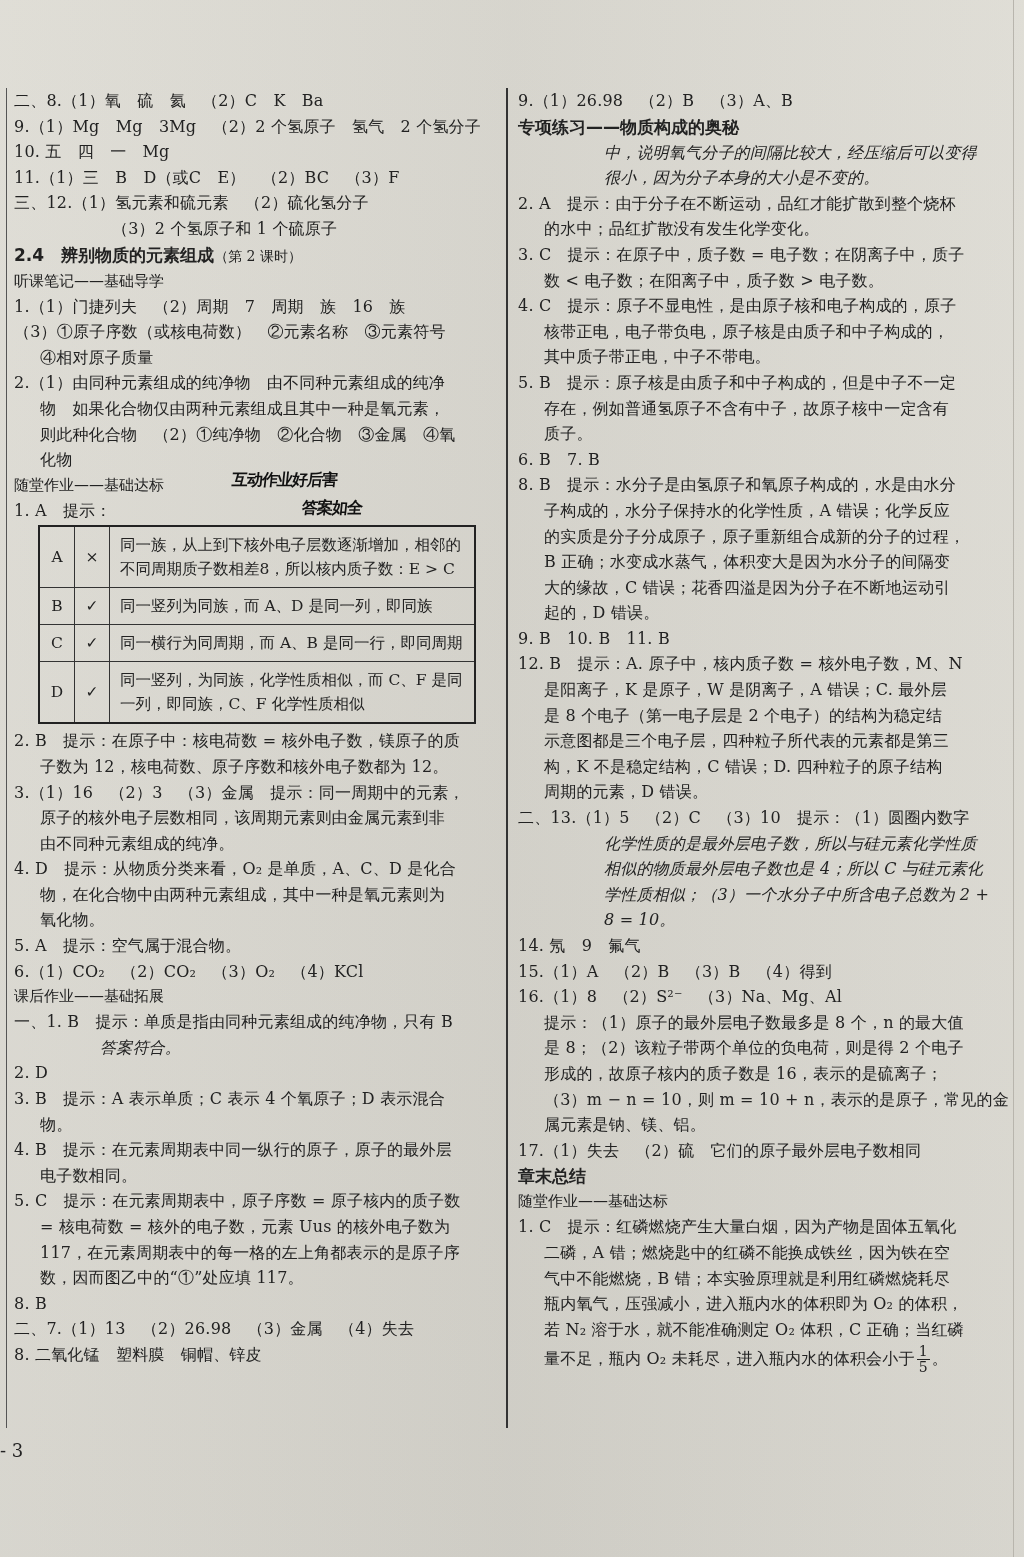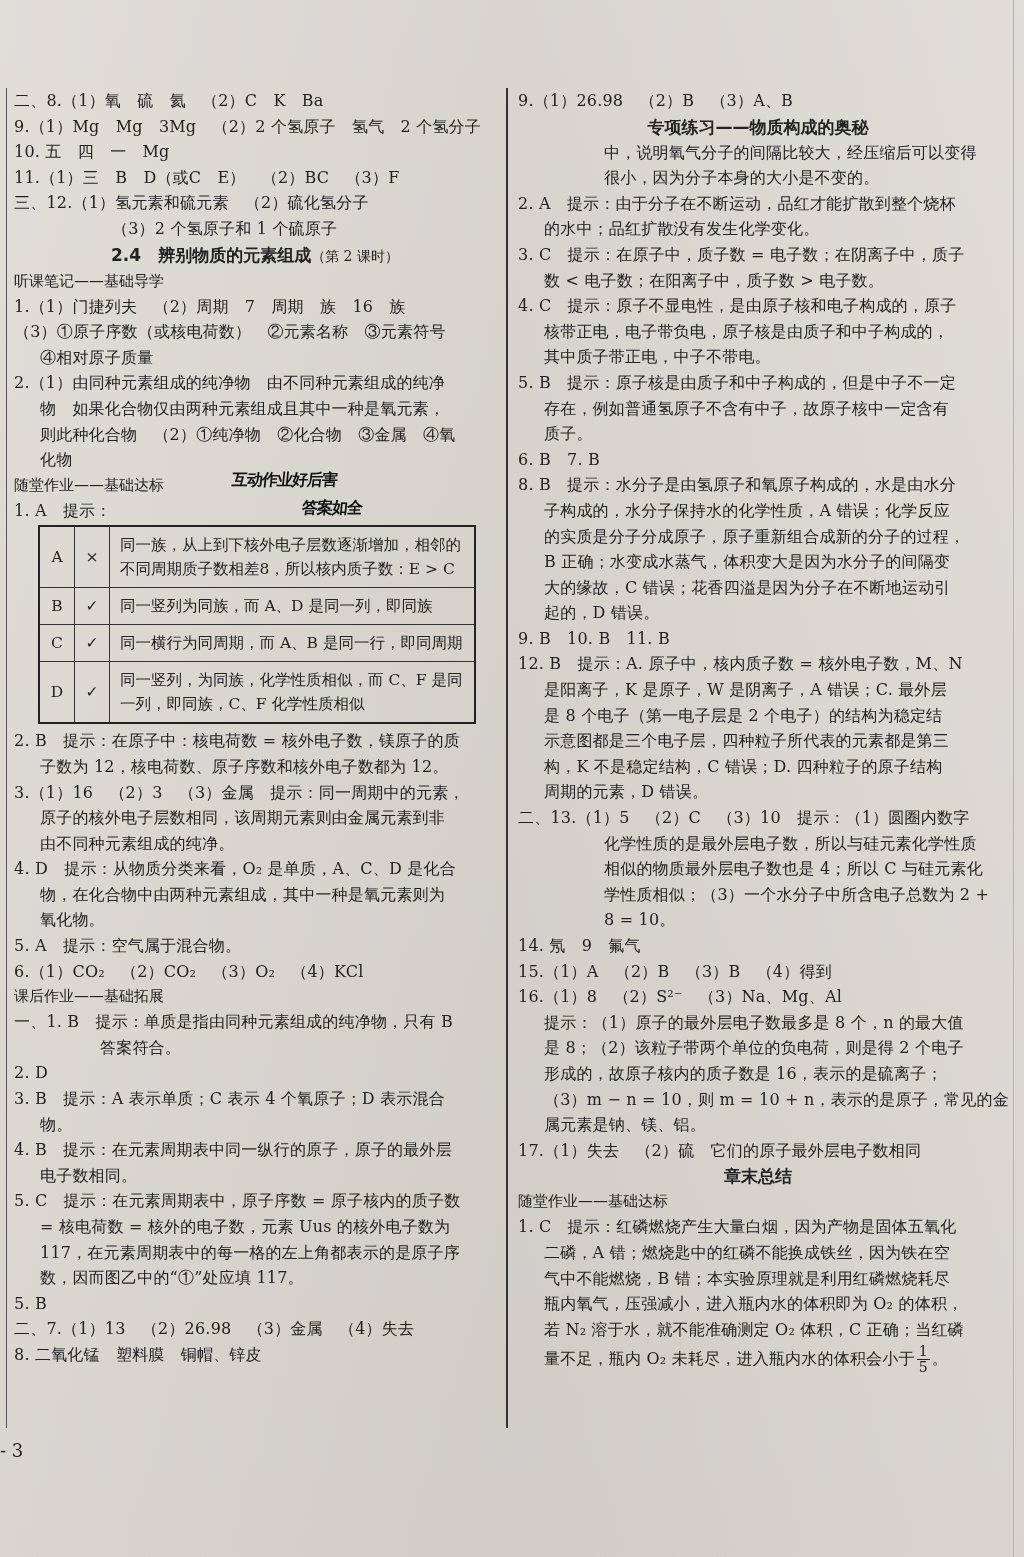--- a/index.html
+++ b/index.html
@@ -15,22 +15,22 @@
   }
   .page-left-rule { position:absolute; left:6px; top:88px; width:1px; height:1340px; background:#555; }
   .page-right-rule { position:absolute; right:10px; top:0; width:1px; height:1557px; background:#b8b5ad; }
   .col-divider { position:absolute; left:506px; top:88px; width:1.5px; height:1340px; background:#333; }
   .col { position:absolute; top:88px; font-size:16px; line-height:25.6px; }
   .col.left { left:14px; width:482px; }
   .col.right { left:518px; width:480px; }
   .line { white-space:pre; display:block; letter-spacing:0.2px; }
   .ind1 { padding-left:26px; }
   .ind2 { padding-left:98px; }
-  .ind3 { padding-left:86px; }
-  .section-title { display:block; text-align:center; font-family:"DejaVu Sans","Liberation Sans",sans-serif; font-weight:bold; font-size:17px; line-height:26px; }
+  .ind3 { padding-left:86px;font-style:italic; }
+  .section-title { display:block; font-family:"DejaVu Sans","Liberation Sans",sans-serif; font-weight:bold; font-size:17px; line-height:26px; }
   .section-title .sub { font-weight:normal; font-size:14px; font-family:"DejaVu Serif",serif; }
   .heading { display:block; font-family:"DejaVu Sans","Liberation Sans",sans-serif; font-weight:normal; font-size:15px; line-height:25px; }
   .hand { position:absolute; font-family:"DejaVu Sans",sans-serif; font-weight:bold; font-size:16px; color:#111; transform:skewX(-6deg); letter-spacing:-1px; }
   table.hint { border-collapse:collapse; margin:2px 0 4px 24px; width:438px; border:2px solid #222; font-size:15.5px; line-height:24px; }
   table.hint td { border:1px solid #333; vertical-align:middle; padding:6px 6px; }
   table.hint td.opt { width:34px; text-align:center; padding:0; }
   table.hint td.mark { width:34px; text-align:center; padding:0; }
   table.hint td.txt { padding-left:10px; }
   .frac { display:inline-block; vertical-align:middle; text-align:center; font-size:14px; line-height:15px; margin:0 2px; }
   .frac span { display:block; }
@@ -107,21 +107,21 @@
   <span class="line ind3">答案符合。</span>
   <span class="line">2. D</span>
   <span class="line">3. B　提示：A 表示单质；C 表示 4 个氧原子；D 表示混合</span>
   <span class="line ind1">物。</span>
   <span class="line">4. B　提示：在元素周期表中同一纵行的原子，原子的最外层</span>
   <span class="line ind1">电子数相同。</span>
   <span class="line">5. C　提示：在元素周期表中，原子序数 = 原子核内的质子数</span>
   <span class="line ind1">= 核电荷数 = 核外的电子数，元素 Uus 的核外电子数为</span>
   <span class="line ind1">117，在元素周期表中的每一格的左上角都表示的是原子序</span>
   <span class="line ind1">数，因而图乙中的“①”处应填 117。</span>
-  <span class="line">5. B</span>
+  <span class="line">8. B</span>
   <span class="line">二、7.（1）13　（2）26.98　（3）金属　（4）失去</span>
   <span class="line">8. 二氧化锰　塑料膜　铜帽、锌皮</span>
 </div>
 
 <div class="hand" style="left:232px; top:470px;">互动作业好后害</div>
 <div class="hand" style="left:302px; top:498px;">答案如全</div>
 
 <div class="col right">
   <span class="line">9.（1）26.98　（2）B　（3）A、B</span>
   <span class="section-title">专项练习——物质构成的奥秘</span>

